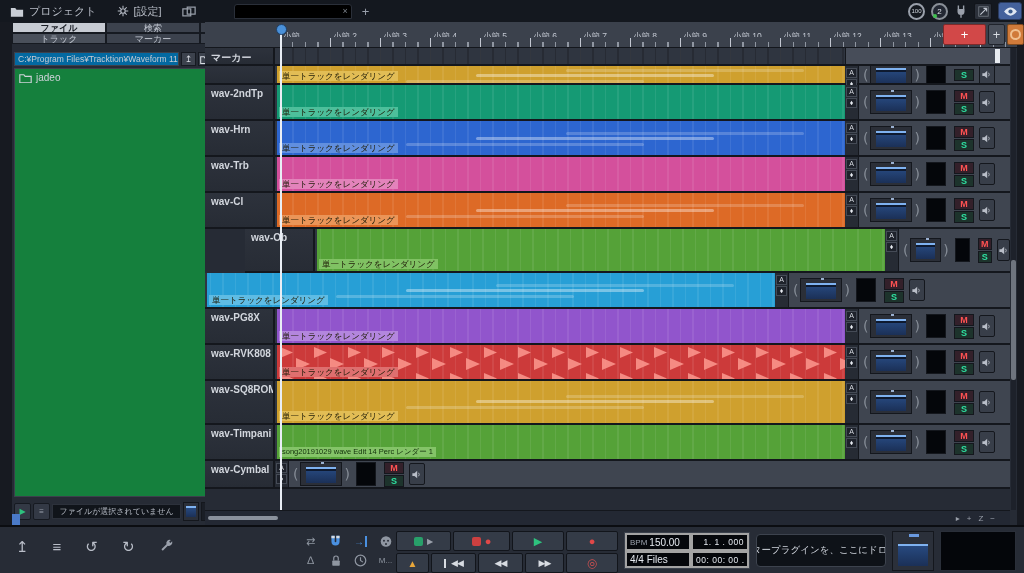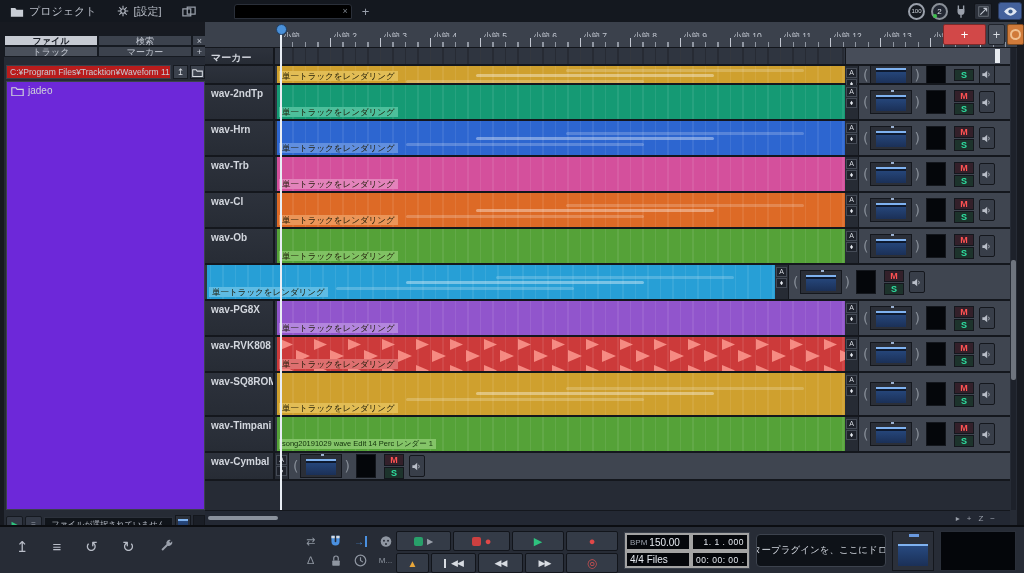--- a/index.html
+++ b/index.html
@@ -15,30 +15,30 @@
   #name-tab .x { color:#7a8089; font-size:9px; line-height:9px; }
   .tb-plus { color:#9aa0ab; font-size:13px; margin-left:10px; }
   #tb-right { margin-left:auto; display:flex; align-items:center; gap:6px; padding-right:2px; }
   .gauge { width:17px; height:17px; border-radius:50%; border:2px solid #9aa0ab; font-size:6px; color:#cfd4dc; display:flex; align-items:center; justify-content:center; }
   .knob-s { position:relative; width:17px; height:17px; border-radius:50%; border:2px solid #8a9098; background:#232833; font-size:8px; color:#dfe3ea; display:flex; align-items:center; justify-content:center; }
   .knob-s i { position:absolute; left:0; bottom:0; width:4px; height:4px; border-radius:50%; background:#3ec24e; }
   .sq-btn { width:18px; height:17px; background:#2b303a; border:1px solid #12151b; border-radius:2px; display:flex; align-items:center; justify-content:center; }
   .eye-btn { width:24px; height:18px; background:#44619c; border:1px solid #2a3b60; border-radius:3px; display:flex; align-items:center; justify-content:center; }
 
   
-  #sidebar { position:absolute; left:4px; top:22px; width:205px; height:503px; background:#262b35; border-right:2px solid #0e1116;margin-top:13px; }
+  #sidebar { position:absolute; left:12px; top:22px; width:205px; height:503px; background:#262b35; border-right:2px solid #0e1116; }
   .sb-tabs { display:flex; height:11px; }
   .sb-tab { flex:0 0 94px; font-size:9px; text-align:center; line-height:11px; background:#3c424d; color:#c3c8d2; border:1px solid #161a21; }
   .sb-tab.active { background:#c7cbd3; color:#1a1e26; font-weight:bold; }
   .sb-tab.second { background:#4a505b; }
   .sb-tab-mini { flex:1; font-size:9px; text-align:center; line-height:11px; background:#3c424d; color:#c3c8d2; border:1px solid #161a21; }
   #path-row { display:flex; align-items:center; gap:2px; margin:8px 2px 2px 2px; }
-  #path-field { flex:1; height:14px; background:#b91c1c; border:1px solid #3b414c; font-size:8.5px; line-height:12px; padding:0 3px; color:#c8ccd4; white-space:nowrap; overflow:hidden; }
+  #path-field { flex:1; height:14px; background:#0369a1; border:1px solid #3b414c; font-size:8.5px; line-height:12px; padding:0 3px; color:#c8ccd4; white-space:nowrap; overflow:hidden; }
   .path-btn { width:15px; height:14px; background:#3c424d; border:1px solid #161a21; display:flex; align-items:center; justify-content:center; font-size:9px; color:#d8dce2; }
-  #filelist { position:absolute; left:2px; top:46px; right:2px; bottom:28px; background:#6d28d9; border:1px solid #3b414c; padding:3px 4px; }
+  #filelist { position:absolute; left:2px; top:46px; right:2px; bottom:28px; background:#15803d; border:1px solid #3b414c; padding:3px 4px; }
   .file-item { display:flex; align-items:center; gap:4px; font-size:10px; color:#cfd3da; }
   #sb-bottom { position:absolute; left:2px; bottom:3px; right:2px; height:22px; display:flex; align-items:center; gap:2px; }
   .sbb-btn { width:17px; height:17px; background:#333945; border:1px solid #161a21; border-radius:2px; display:flex; align-items:center; justify-content:center; font-size:8px; color:#9aa0ab; }
   #nofile { flex:1; height:15px; background:#10141a; border:1px solid #2c313b; font-size:8px; color:#b8bdc7; text-align:center; line-height:13px; white-space:nowrap; overflow:hidden; }
   .mini-fader { width:16px; height:19px; background:#2b303a; border:1px solid #14171d; position:relative; }
   .mini-fader i { position:absolute; left:2px; right:2px; top:3px; height:11px; background:linear-gradient(#27497f,#1b3057); border-top:2px solid #7fb2f0; }
   .mini-dark { width:12px; height:19px; background:#1a1e26; border:1px solid #14171d; }
   #corner-accent { position:absolute; left:0; bottom:-2px; width:8px; height:13px; background:#4a7ac8; }
 
   
@@ -412,21 +412,21 @@
       </div>
       <div class="spk">
         <svg width="11" height="11" viewBox="0 0 16 14">
                   <path d="M2 5h3l4-3.5v11L5 9H2z" fill="#b9bec8"></path>
                   <path d="M11 4.5a4 4 0 0 1 0 5" fill="none" stroke="#b9bec8" stroke-width="1.3"></path>
                 </svg>
       </div>
     </div>
   </div>
 
-  <div class="trow" style="height: 36px; --clip: #55a238; --strip: #80c263;">
+  <div class="trow" style="height: 44px; margin-left: 40px; --clip: #55a238; --strip: #80c263;">
     <div class="thead"><span class="tname">wav-Ob</span></div>
     <div class="tlane">
       <div class="clip">
 
         <div class="clip-label">単一トラックをレンダリング</div>
       </div>
     </div>
     <div class="autom">
       <div class="abtn">A</div>
       <div class="dbtn">♦</div>

